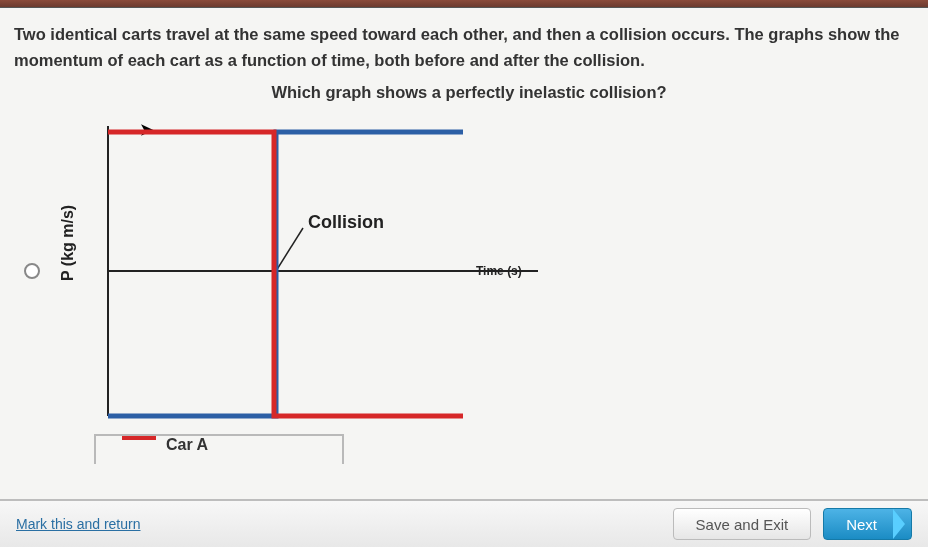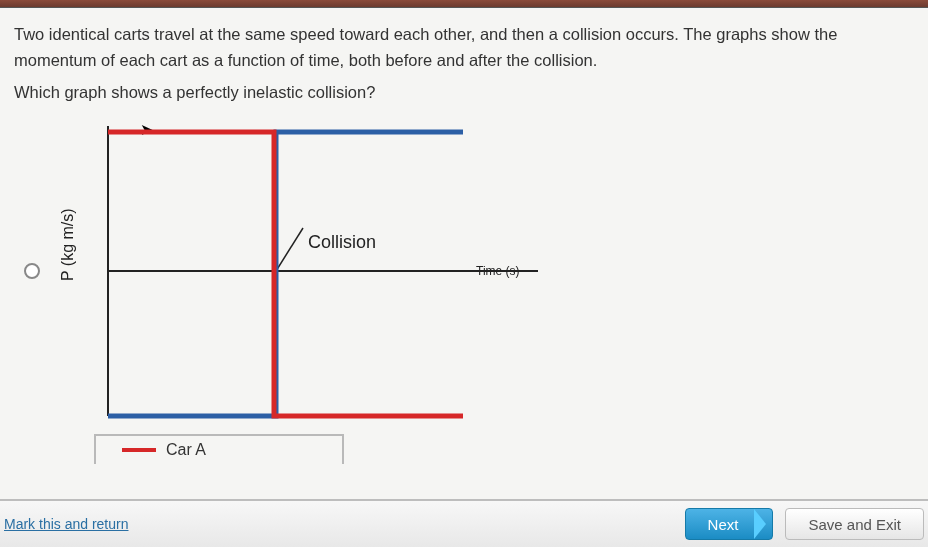--- a/index.html
+++ b/index.html
@@ -12,31 +12,33 @@
   overflow: hidden;
 }
 .top-strip {
   height: 8px;
   background: linear-gradient(to bottom, #8a4a3a 0%, #6b3a2e 100%);
   border-bottom: 1px solid #555;
 }
 .content {
   padding: 14px 4px 0 14px;
   color: #3a3a3a;
+  font-weight: bold;
 }
 .question-text {
   font-size: 16.5px;
   line-height: 1.55;
   color: #333;
   margin-bottom: 10px;
 }
 .sub-text {
   font-size: 16.5px;
   color: #333;
   margin-bottom: 14px;
+  text-align: center;
 }
 .answer-row {
   display: flex;
   align-items: flex-start;
   gap: 18px;
   margin-top: 6px;
 }
 .radio-col {
   display: flex;
   flex-direction: column;
@@ -67,21 +69,20 @@
   width: 470px;
   height: 310px;
 }
 .graph svg { position: absolute; top:0; left:0; }
 .collision-label {
   position: absolute;
   left: 230px;
   top: 96px;
   font-size: 18px;
   color: #222;
-  margin-top: 20px;
 }
 .time-label {
   position: absolute;
   left: 398px;
   top: 148px;
   font-size: 12px;
   color: #222;
 }
 .cursor-arrow {
   position: absolute;
@@ -92,39 +93,38 @@
 }
 .legend-box {
   margin-left: 80px;
   margin-top: 8px;
   width: 250px;
   height: 30px;
   border-top: 2px solid #b9b9b9;
   border-left: 2px solid #b9b9b9;
   border-right: 2px solid #b9b9b9;
   display: flex;
-  align-items: center;
   padding-left: 26px;
   gap: 10px;
 }
 .legend-swatch {
   width: 34px;
   height: 4px;
   background: #d62728;
 }
 .legend-text { font-size: 16px; color: #333; }
 .footer {
   position: absolute;
   bottom: 0; left: 0; right: 0;
   height: 48px;
   border-top: 2px solid #bdbdbd;
   background: linear-gradient(to bottom, #f7f7f7 0%, #e8e8e8 100%);
   display: flex;
   align-items: center;
-  padding: 0 4px;
+  padding: 0 16px;
 }
 .mark-link {
   color: #2a6fa3;
   font-size: 14px;
   text-decoration: underline;
 }
 .footer-spacer { flex: 1; }
 .btn {
   height: 32px;
   padding: 0 22px;
@@ -198,15 +198,15 @@
 
   <div class="legend-box">
     <div class="legend-swatch"></div>
     <span class="legend-text">Car A</span>
   </div>
 </div>
 
 <div class="footer">
   <span class="mark-link">Mark this and return</span>
   <div class="footer-spacer"></div>
+  <button class="btn">Save and Exit</button>
   <button class="btn btn-next">Next</button>
-  <button class="btn">Save and Exit</button>
 </div>
 
 </body></html>

